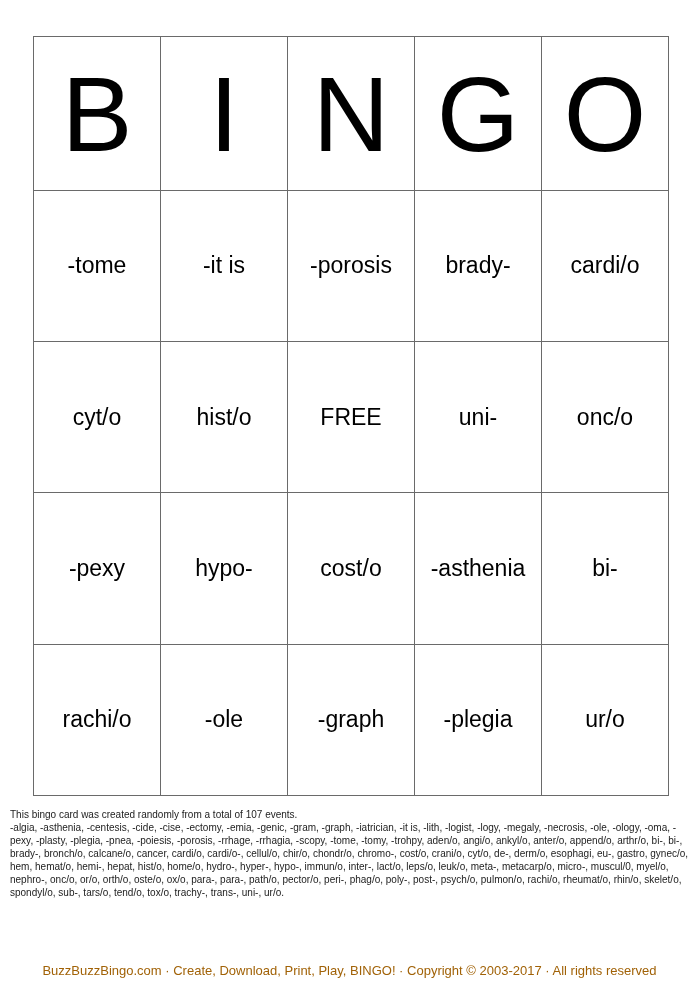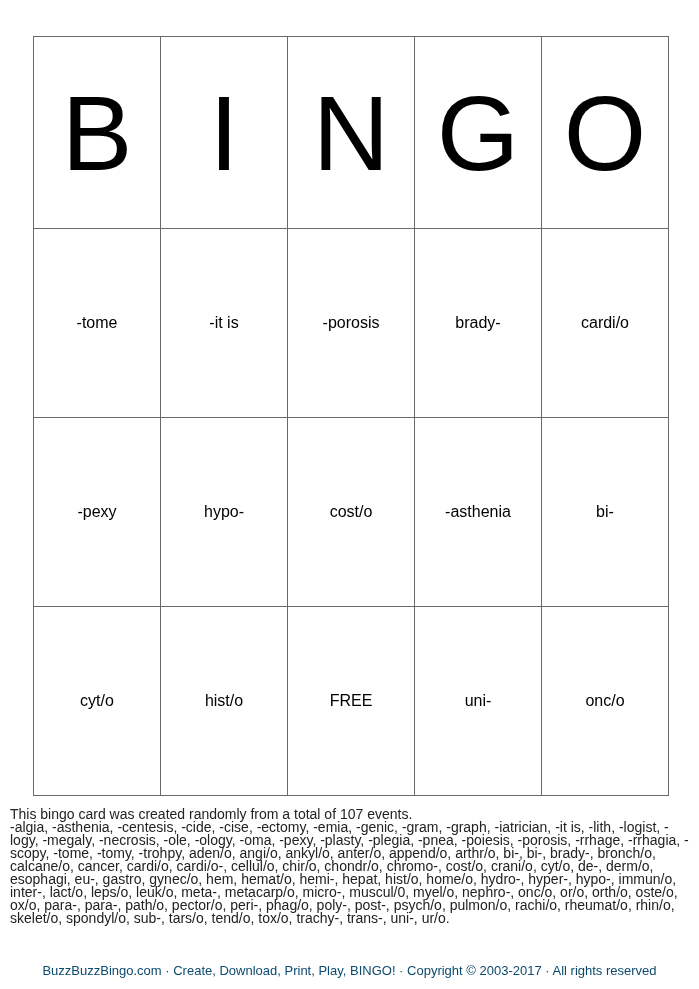--- a/index.html
+++ b/index.html
@@ -1,23 +1,23 @@
 <!DOCTYPE html>
 <html><head>
   <meta charset="utf-8">
   <style>
     html, body { margin: 0; padding: 0; background: #ffffff; }
     body { width: 699px; height: 989px; position: relative; overflow: hidden; font-family: "Liberation Sans", sans-serif; color: #000; }
     .card { position: absolute; left: 33px; top: 36px; width: 633px; height: 760px; border-collapse: collapse; table-layout: fixed; }
     .card td { border: 1px solid #6a6a6a; width: 126px; height: 126px; text-align: center; vertical-align: middle; padding: 0; }
     .card .hdr td { font-size: 106px; line-height: 1; padding-top: 2px; }
-    .card .cell { font-size: 16px; text-align: center; }
-    .info { position: absolute; left: 10px; top: 808px; width: 684px; font-size: 14px; line-height: 13px; color: #222; }
+    .card .cell { font-size: 23px; text-align: center; }
+    .info { position: absolute; left: 10px; top: 808px; width: 684px; font-size: 10px; line-height: 13px; color: #222; }
     .info p { margin: 0; }
-    .footer { position: absolute; left: 0; top: 963px; width: 699px; text-align: center; font-size: 13px; color: #0c4a6e; }
+    .footer { position: absolute; left: 0; top: 963px; width: 699px; text-align: center; font-size: 13px; color: #a16207; }
   </style>
 </head>
 <body>
 
 <table class="card">
   <tbody>
       <tr class="hdr">
     <td>B</td>
     <td>I</td>
     <td>N</td>
@@ -25,32 +25,39 @@
     <td>O</td>
   </tr>
   <tr>
     <td class="cell">-tome</td>
     <td class="cell">-it is</td>
     <td class="cell">-porosis</td>
     <td class="cell">brady-</td>
     <td class="cell">cardi/o</td>
   </tr>
   <tr>
+    <td class="cell">cyt/o</td>
+    <td class="cell">hist/o</td>
+    <td class="cell">FREE</td>
+    <td class="cell">uni-</td>
+    <td class="cell">onc/o</td>
+  </tr>
+  <tr>
     <td class="cell">-pexy</td>
     <td class="cell">hypo-</td>
     <td class="cell">cost/o</td>
     <td class="cell">-asthenia</td>
     <td class="cell">bi-</td>
   </tr>
   <tr>
-    <td class="cell">cyt/o</td>
-    <td class="cell">hist/o</td>
-    <td class="cell">FREE</td>
-    <td class="cell">uni-</td>
-    <td class="cell">onc/o</td>
+    <td class="cell">rachi/o</td>
+    <td class="cell">-ole</td>
+    <td class="cell">-graph</td>
+    <td class="cell">-plegia</td>
+    <td class="cell">ur/o</td>
   </tr>
 </tbody>
   </table>
 
 <div class="info">
   <p>This bingo card was created randomly from a total of 107 events.</p>
   <p>-algia, -asthenia, -centesis, -cide, -cise, -ectomy, -emia, -genic, -gram, -graph, -iatrician, -it is, -lith, -logist, -logy, -megaly, -necrosis, -ole, -ology, -oma, -pexy, -plasty, -plegia, -pnea, -poiesis, -porosis, -rrhage, -rrhagia, -scopy, -tome, -tomy, -trohpy, aden/o, angi/o, ankyl/o, anter/o, append/o, arthr/o, bi-, bi-, brady-, bronch/o, calcane/o, cancer, cardi/o, cardi/o-, cellul/o, chir/o, chondr/o, chromo-, cost/o, crani/o, cyt/o, de-, derm/o, esophagi, eu-, gastro, gynec/o, hem, hemat/o, hemi-, hepat, hist/o, home/o, hydro-, hyper-, hypo-, immun/o, inter-, lact/o, leps/o, leuk/o, meta-, metacarp/o, micro-, muscul/0, myel/o, nephro-, onc/o, or/o, orth/o, oste/o, ox/o, para-, para-, path/o, pector/o, peri-, phag/o, poly-, post-, psych/o, pulmon/o, rachi/o, rheumat/o, rhin/o, skelet/o, spondyl/o, sub-, tars/o, tend/o, tox/o, trachy-, trans-, uni-, ur/o.</p>
 </div>
 
 <div class="footer">BuzzBuzzBingo.com · Create, Download, Print, Play, BINGO! · Copyright © 2003-2017 · All rights reserved</div>

